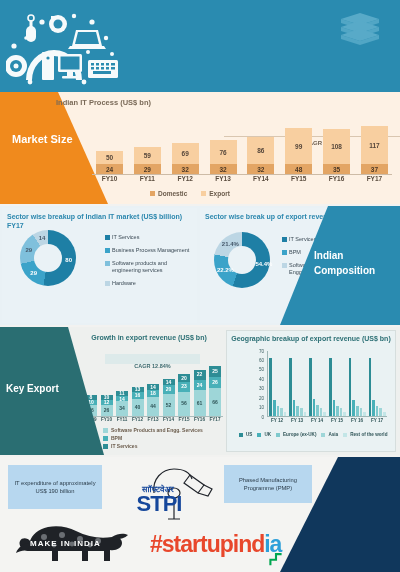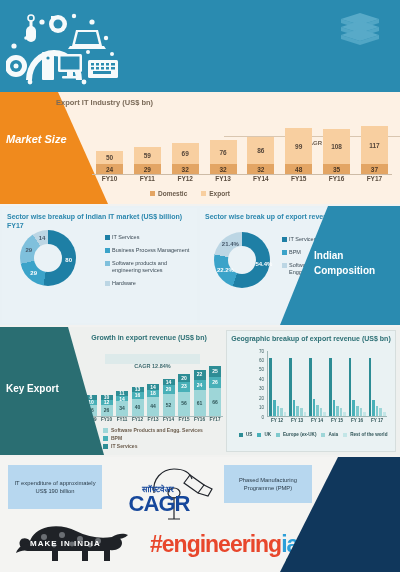--- a/index.html
+++ b/index.html
@@ -18,21 +18,21 @@
     position:absolute;left:0;top:40px;width:400px;text-align:center;
     color:#ffffff;font-size:19px;font-weight:bold;letter-spacing:.5px;
   }
   .hero-icons{position:absolute;left:6px;top:8px;width:140px;height:80px;opacity:.96;}
   .books-icon{position:absolute;right:18px;top:10px;width:44px;height:42px;opacity:.55;}
 
   
   .market{position:absolute;left:0;top:92px;width:400px;height:112px;background:#fdf1e4;overflow:hidden;}
   .market-wedge{position:absolute;left:0;top:0;width:120px;height:112px;background:#f08a1d;
      clip-path:polygon(0 0,58px 0,108px 112px,0 112px);}
-  .market-label{position:absolute;left:6px;top:40px;width:72px;color:#ffffff;font-size:11px;font-weight:bold;line-height:14px;font-style:italic;}
+  .market-label{position:absolute;left:12px;top:40px;width:72px;color:#ffffff;font-size:11px;font-weight:bold;line-height:14px;}
   .market-title{position:absolute;left:56px;top:6px;color:#7a6a58;font-size:7.5px;font-weight:bold;}
   .ms-chart{position:absolute;left:92px;top:22px;width:300px;height:68px;}
   .ms-cagr{
     position:absolute;left:132px;top:22px;width:200px;height:11px;
     border-top:1px solid #d9c6b0;text-align:center;
   }
   .ms-cagr span{position:relative;top:-6px;background:#fdf1e4;padding:0 5px;color:#6b5c4c;font-size:6px;font-weight:bold;}
   .ms-cagr:after{content:"";position:absolute;right:-1px;top:-3px;border-left:4px solid #c8b49c;border-top:3px solid transparent;border-bottom:3px solid transparent;}
   .ms-bars{position:absolute;left:0;top:12px;width:300px;height:48px;display:flex;align-items:flex-end;justify-content:space-between;padding:0 4px;box-sizing:border-box;}
   .ms-bar{width:27px;display:flex;flex-direction:column;justify-content:flex-end;}
@@ -172,21 +172,21 @@
         <path d="M3 17 L3 21 L22 27 L41 21 L41 17 L22 23 Z" opacity=".85"></path>
         <path d="M3 25 L22 19 L41 25 L22 31 Z"></path>
         <path d="M3 25 L3 29 L22 35 L41 29 L41 25 L22 31 Z" opacity=".85"></path>
       </g>
     </svg>
   </div>
 
   <div class="market">
     <div class="market-wedge"></div>
     <div class="market-label">Market Size</div>
-    <div class="market-title">Export IT Industry (US$ bn)</div>
+    <div class="market-title">Indian IT Process (US$ bn)</div>
 
     <div class="ms-chart">
       <div class="ms-cagr">
         <span>CAGR 11.14%</span>
       </div>
       <div class="ms-bars" id="ms-bars">
           <div class="ms-bar">
             <div class="ms-seg-exp" style="height: 13px;">50</div>
             <div class="ms-seg-dom">24</div>
           </div>
@@ -484,21 +484,21 @@
       <svg viewBox="0 0 100 60" style="position:absolute;left:0;top:0;width:100px;height:60px;">
         <g fill="none" stroke="#20242b" stroke-width="1.2">
           <path d="M32 30 C30 16 40 6 52 6 C62 6 68 10 70 16"></path>
           <path d="M68 12 L82 22 L76 30 L62 20 Z"></path>
           <path d="M82 22 L90 26 L86 33 L76 30"></path>
           <path d="M52 34 L52 56 M46 56 L58 56"></path>
           <ellipse cx="52" cy="30" rx="6" ry="5"></ellipse>
         </g>
       </svg>
       <div class="stpi-hi">साॉफ्टवेअर</div>
-      <div class="stpi-txt">CAGR</div>
+      <div class="stpi-txt">STPI</div>
     </div>
 
     <svg class="makeinindia" viewBox="0 0 120 50">
       <g fill="#1f2227">
         <path d="M14 34 C8 33 4 28 6 24 C8 20 14 21 16 24 C18 18 24 12 34 10 C44 8 54 10 62 14 C74 20 86 22 98 20 C104 19 108 22 108 26 C108 31 102 34 96 33 L96 44 L90 44 L90 34 L74 34 L74 44 L68 44 L68 34 L44 34 L44 44 L38 44 L38 34 Z"></path>
         <path d="M16 26 C10 26 4 30 2 36 C6 34 10 33 14 34 Z"></path>
         <path d="M98 20 C104 16 110 16 114 18 C110 22 104 23 98 22 Z"></path>
       </g>
       <g fill="#8b8f94" opacity=".7">
         <circle cx="30" cy="20" r="3"></circle>
@@ -506,21 +506,21 @@
         <circle cx="66" cy="22" r="3"></circle>
           <circle cx="84" cy="24" r="3"></circle>
         <circle cx="40" cy="28" r="2.4"></circle>
           <circle cx="58" cy="27" r="2.4"></circle>
         <circle cx="76" cy="28" r="2.4"></circle>
       </g>
     </svg>
     <div class="mii-text">MAKE IN INDIA</div>
 
     <div class="startup">
-      <span class="su-a">#engineering</span><span class="su-b">ia</span>
+      <span class="su-a">#startupind</span><span class="su-b">ia</span>
       <svg viewBox="0 0 20 22" style="position:absolute;right:-2px;top:20px;width:14px;height:16px;">
         <path d="M2 20 L2 12 L10 12 L10 4 L18 4" fill="none" stroke="#00a650" stroke-width="3"></path>
       </svg>
     </div>
 
     <div class="gov-wedge"></div>
   </div>
 </div>
 
 </body></html>

